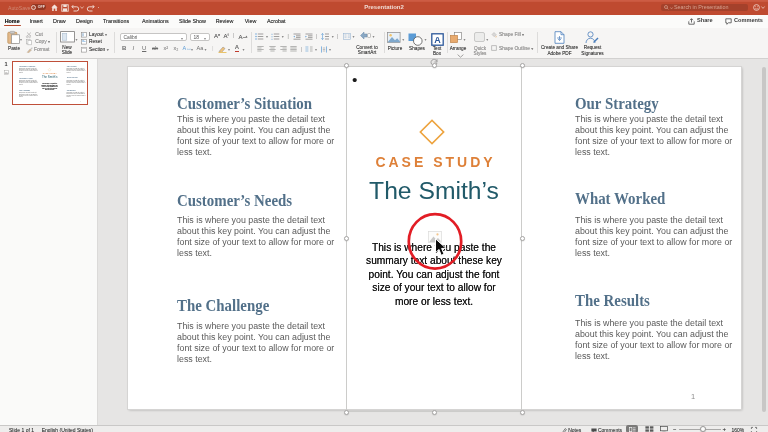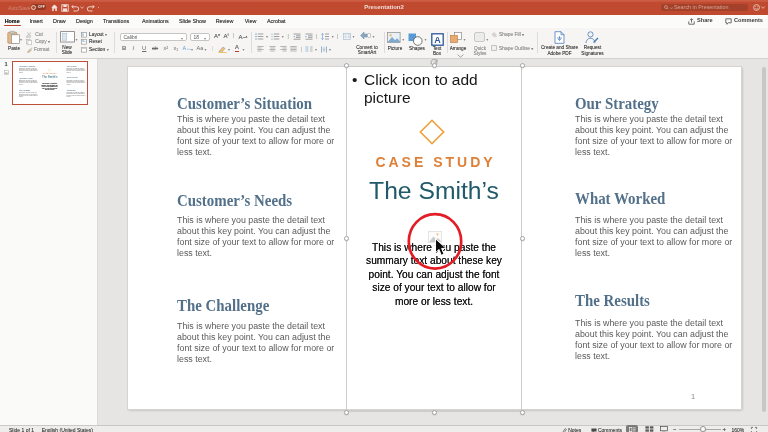--- a/index.html
+++ b/index.html
@@ -365,21 +365,20 @@
       <svg style="left:291.7px;top:51.7px;" width="26" height="26" viewBox="0 0 26 26">
         <rect x="4.75" y="4.75" width="16.5" height="16.5" fill="none" stroke="#eda33e" stroke-width="1.6" transform="rotate(45 13 13)"></rect>
       </svg>
       <div id="casestudy">CASE STUDY</div>
       <div id="smiths">The Smith’s</div>
       <div id="summary">This is where you paste the<br>summary text about these key<br>point. You can adjust the font<br>size of your text to allow for<br>more or less text.</div>
     </div>
 
     <div id="midbox"></div>
     <div id="bullet">•</div>
-    <div id="clicktxt">Click icon to add picture</div>
 
     <svg style="left:300px;top:164px;" width="14" height="12" viewBox="0 0 14 12" opacity="0.75">
       <rect x="0.5" y="0.5" width="13" height="11" fill="#fbfbfa" stroke="#d0cfce" stroke-width="0.7"></rect>
       <circle cx="9.5" cy="3.4" r="1.1" fill="#f0b265"></circle>
       <path d="M1.5,10.5 L5.5,5.5 L8.2,8.6 L10,7 L12.5,9.8 V11 H1.5 Z" fill="#b8b7b6"></path>
     </svg>
 
     <svg style="left:279px;top:145px;" width="57" height="59" viewBox="0 0 57 59">
       <ellipse cx="28" cy="29.4" rx="26.2" ry="27.2" fill="none" stroke="#e21d25" stroke-width="2.7"></ellipse>
     </svg>

